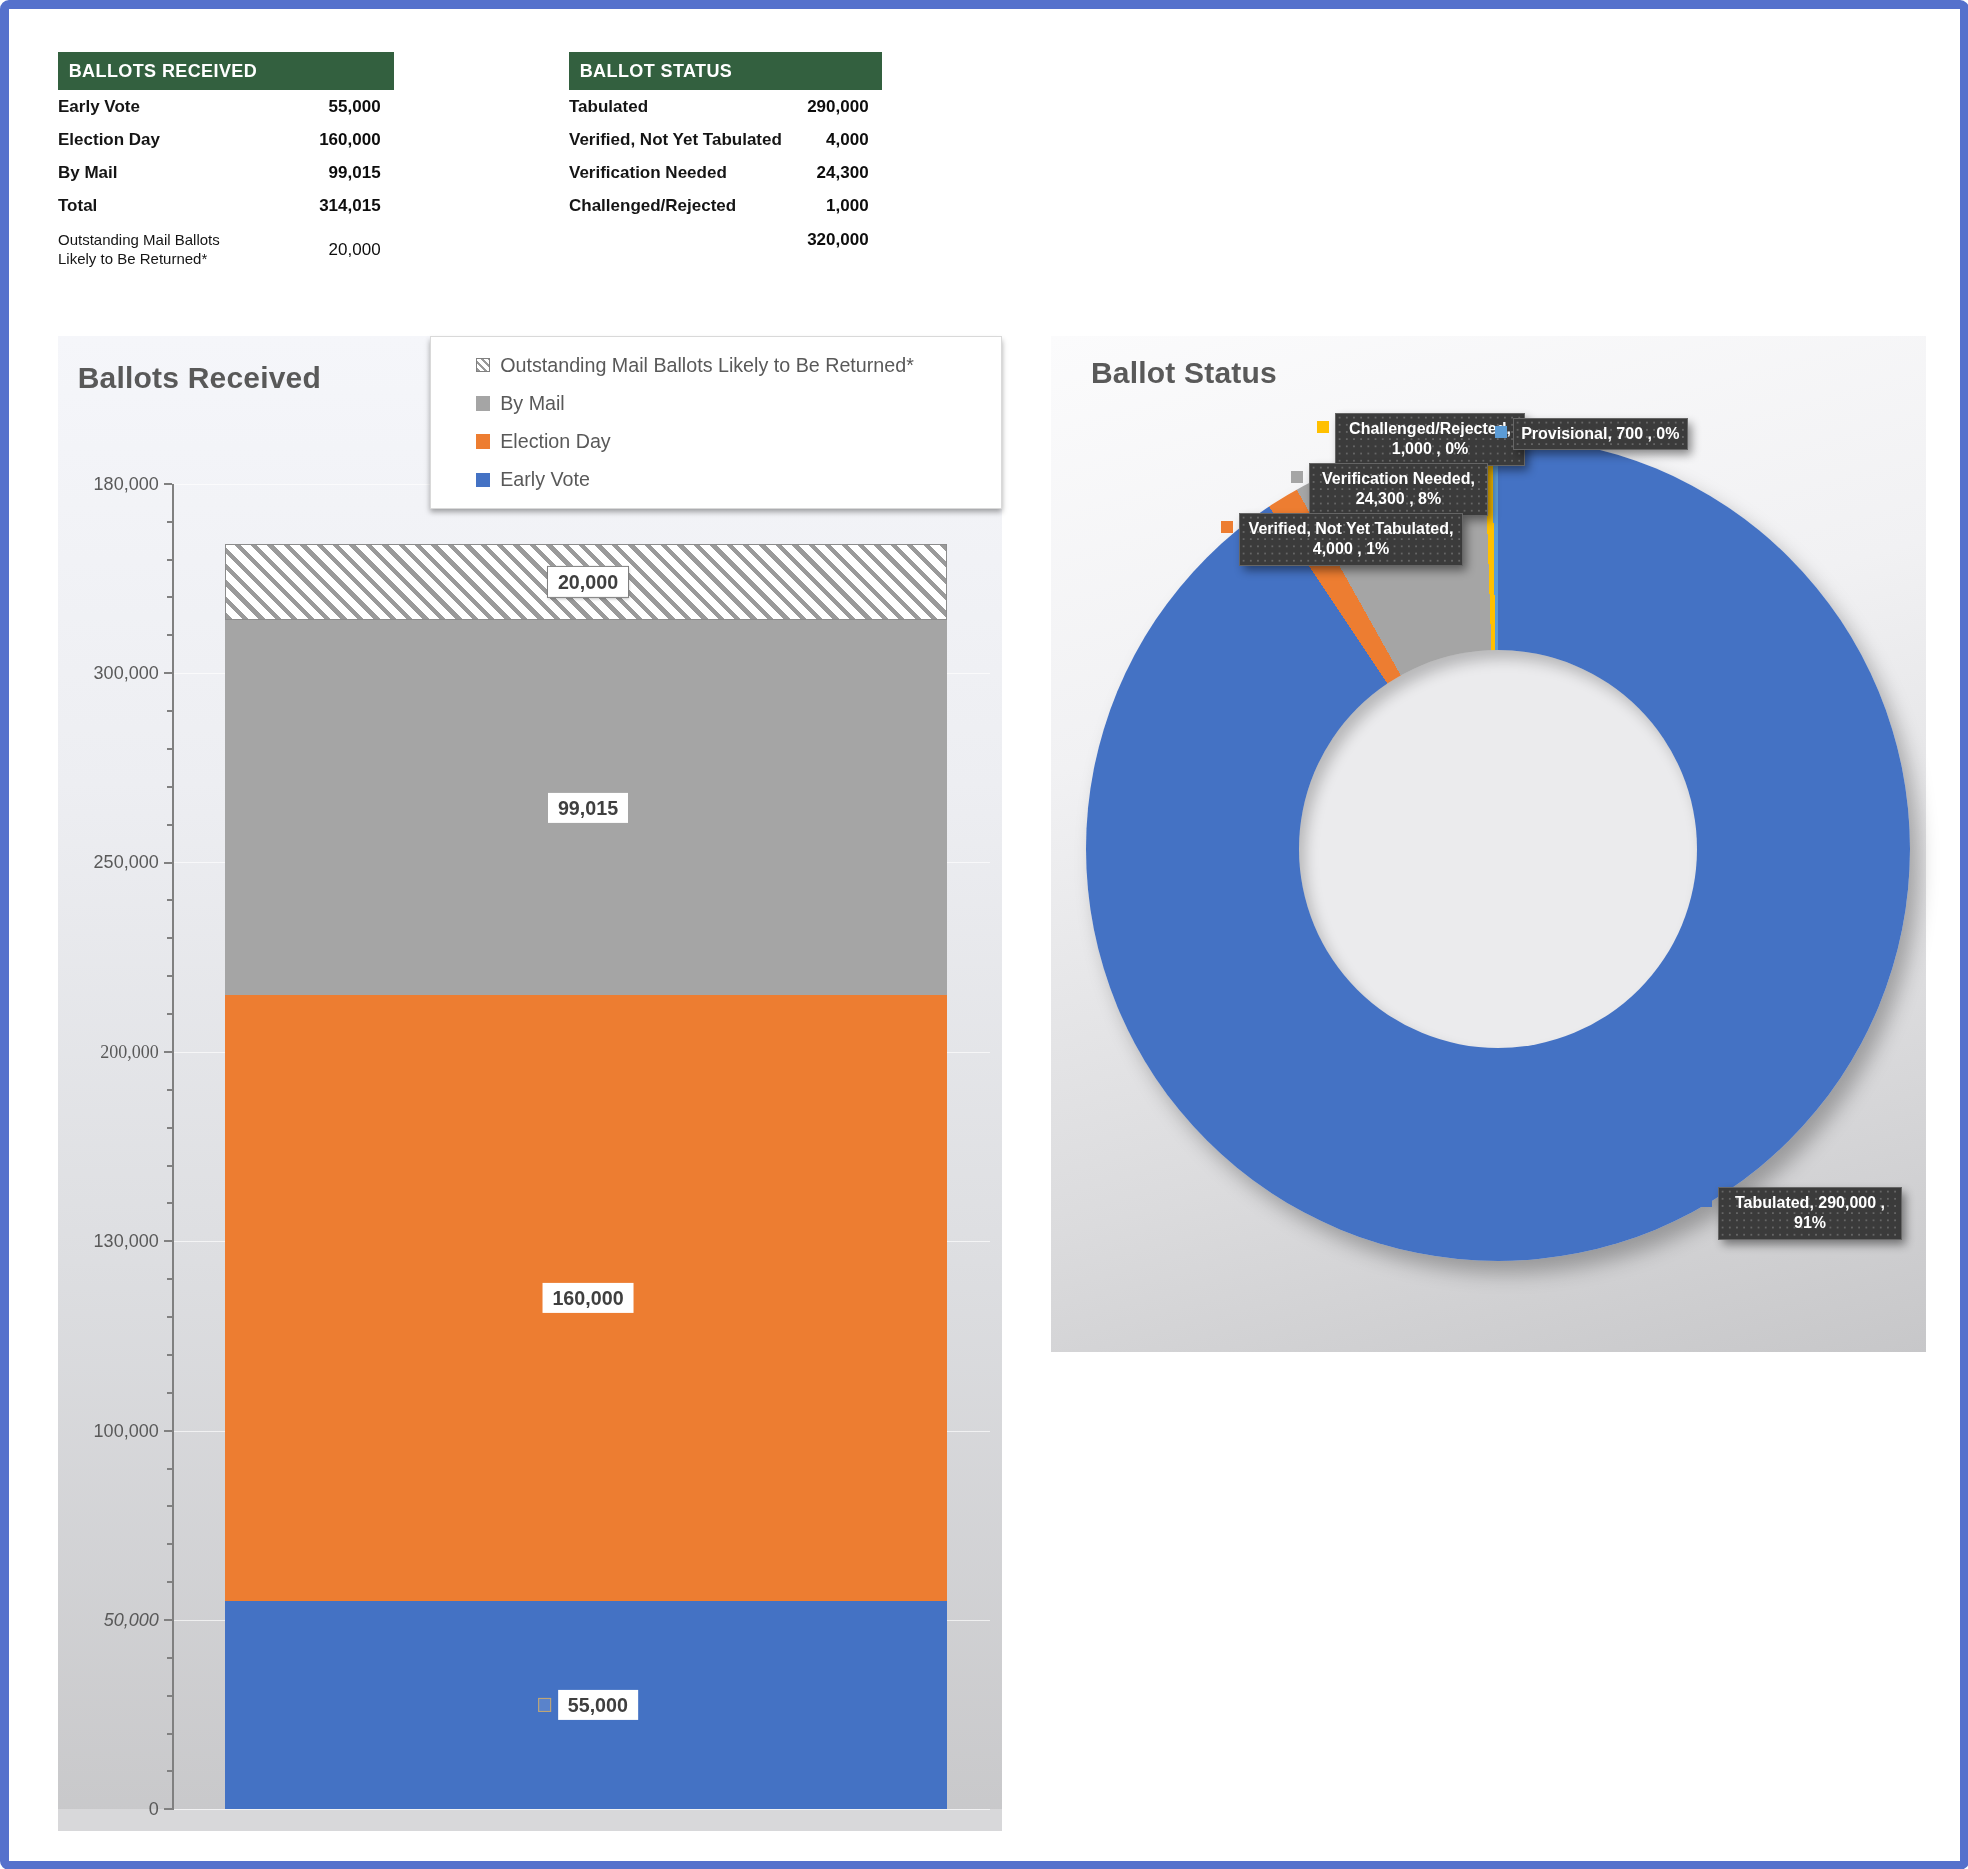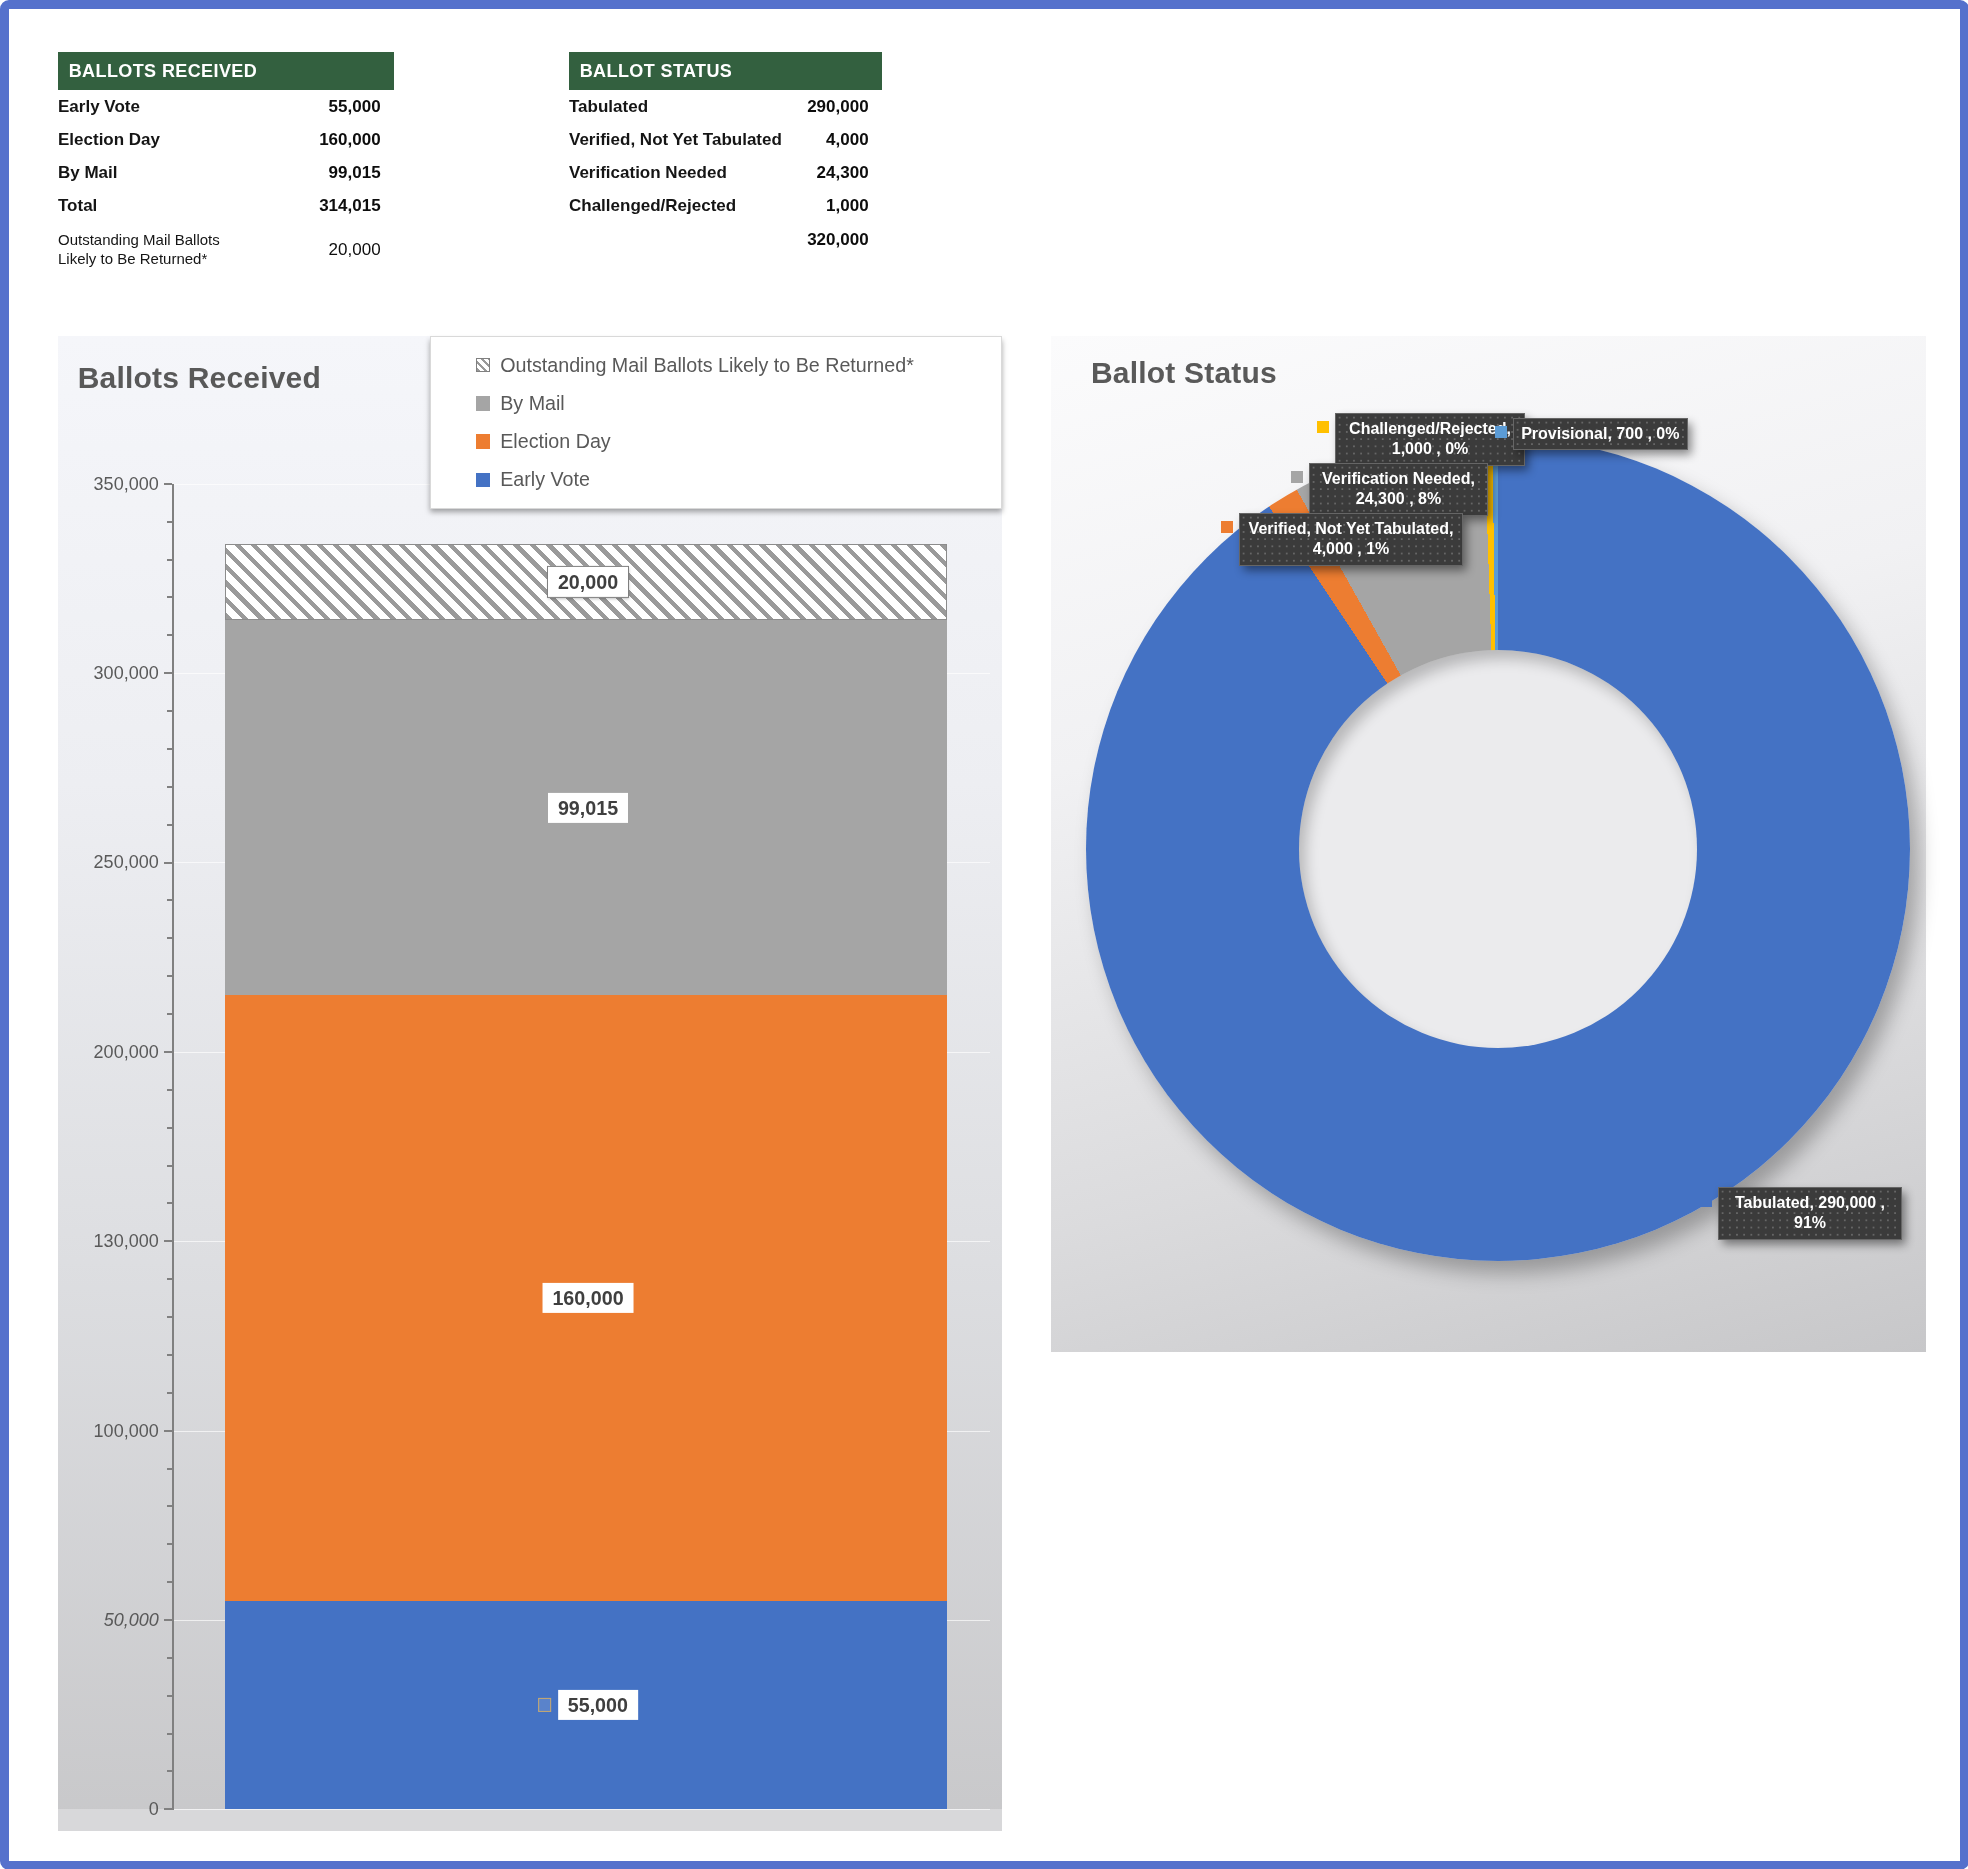--- a/index.html
+++ b/index.html
@@ -207,42 +207,42 @@
         <div class="tick" style="left: 109px; top: 942px; width: 4.5px;"></div>
         <div class="grid-line" style="left: 116px; top: 905px; width: 816px;"></div>
         <div class="tick" style="left: 106px; top: 904px; width: 8px;"></div>
         <div class="axis-label" style="left: 10.7px; top: 905px;">130,000</div>
         <div class="tick" style="left: 109px; top: 866px; width: 4.5px;"></div>
         <div class="tick" style="left: 109px; top: 829px; width: 4.5px;"></div>
         <div class="tick" style="left: 109px; top: 791px; width: 4.5px;"></div>
         <div class="tick" style="left: 109px; top: 753px; width: 4.5px;"></div>
         <div class="grid-line" style="left: 116px; top: 716px; width: 816px;"></div>
         <div class="tick" style="left: 106px; top: 715px; width: 8px;"></div>
-        <div class="axis-label" style="left: 10.7px; top: 716px;">200,000</div>
+        <div class="axis-label" style="left: 10.7px; top: 716px; font-family: Liberation Serif, serif;">200,000</div>
         <div class="tick" style="left: 109px; top: 677px; width: 4.5px;"></div>
         <div class="tick" style="left: 109px; top: 639px; width: 4.5px;"></div>
         <div class="tick" style="left: 109px; top: 601px; width: 4.5px;"></div>
         <div class="tick" style="left: 109px; top: 563px; width: 4.5px;"></div>
         <div class="grid-line" style="left: 116px; top: 526px; width: 816px;"></div>
         <div class="tick" style="left: 106px; top: 526px; width: 8px;"></div>
         <div class="axis-label" style="left: 10.7px; top: 526px;">250,000</div>
         <div class="tick" style="left: 109px; top: 488px; width: 4.5px;"></div>
         <div class="tick" style="left: 109px; top: 450px; width: 4.5px;"></div>
         <div class="tick" style="left: 109px; top: 412px; width: 4.5px;"></div>
         <div class="tick" style="left: 109px; top: 374px; width: 4.5px;"></div>
         <div class="grid-line" style="left: 116px; top: 337px; width: 816px;"></div>
         <div class="tick" style="left: 106px; top: 336px; width: 8px;"></div>
         <div class="axis-label" style="left: 10.7px; top: 337px;">300,000</div>
         <div class="tick" style="left: 109px; top: 298px; width: 4.5px;"></div>
         <div class="tick" style="left: 109px; top: 260px; width: 4.5px;"></div>
         <div class="tick" style="left: 109px; top: 223px; width: 4.5px;"></div>
         <div class="tick" style="left: 109px; top: 185px; width: 4.5px;"></div>
         <div class="grid-line" style="left: 116px; top: 148px; width: 816px;"></div>
         <div class="tick" style="left: 106px; top: 147px; width: 8px;"></div>
-        <div class="axis-label" style="left: 10.7px; top: 148px;">350,000</div>
+        <div class="axis-label" style="left: 10.7px; top: 148px;">180,000</div>
         <div class="axis-line" style="left: 114px; top: 148px; height: 1326px;"></div>
         <div class="bar-seg" style="left: 167px; top: 1265px; width: 722px; height: 208px; background: rgb(68, 114, 196);"></div>
         <div class="bar-label-wrap" style="left: 530px; top: 1369px;">
           <span class="key-square"></span>
           <span class="bar-label">55,000</span>
         </div>
         <div class="bar-seg" style="left: 167px; top: 659px; width: 722px; height: 606px; background: rgb(237, 125, 49);"></div>
         <div class="bar-label-wrap" style="left: 530px; top: 962px;">
           <span class="bar-label">160,000</span>
         </div>

